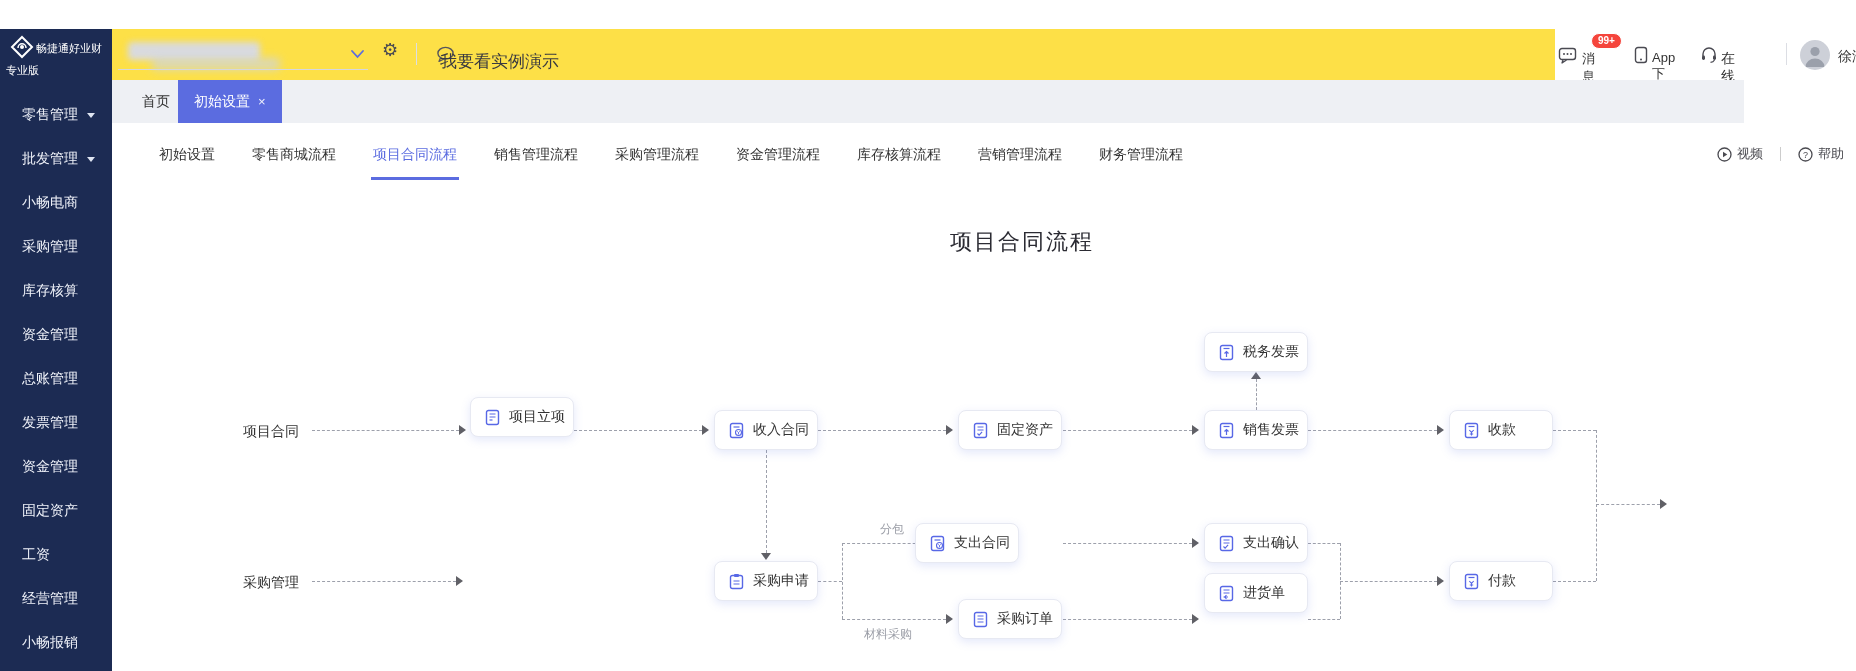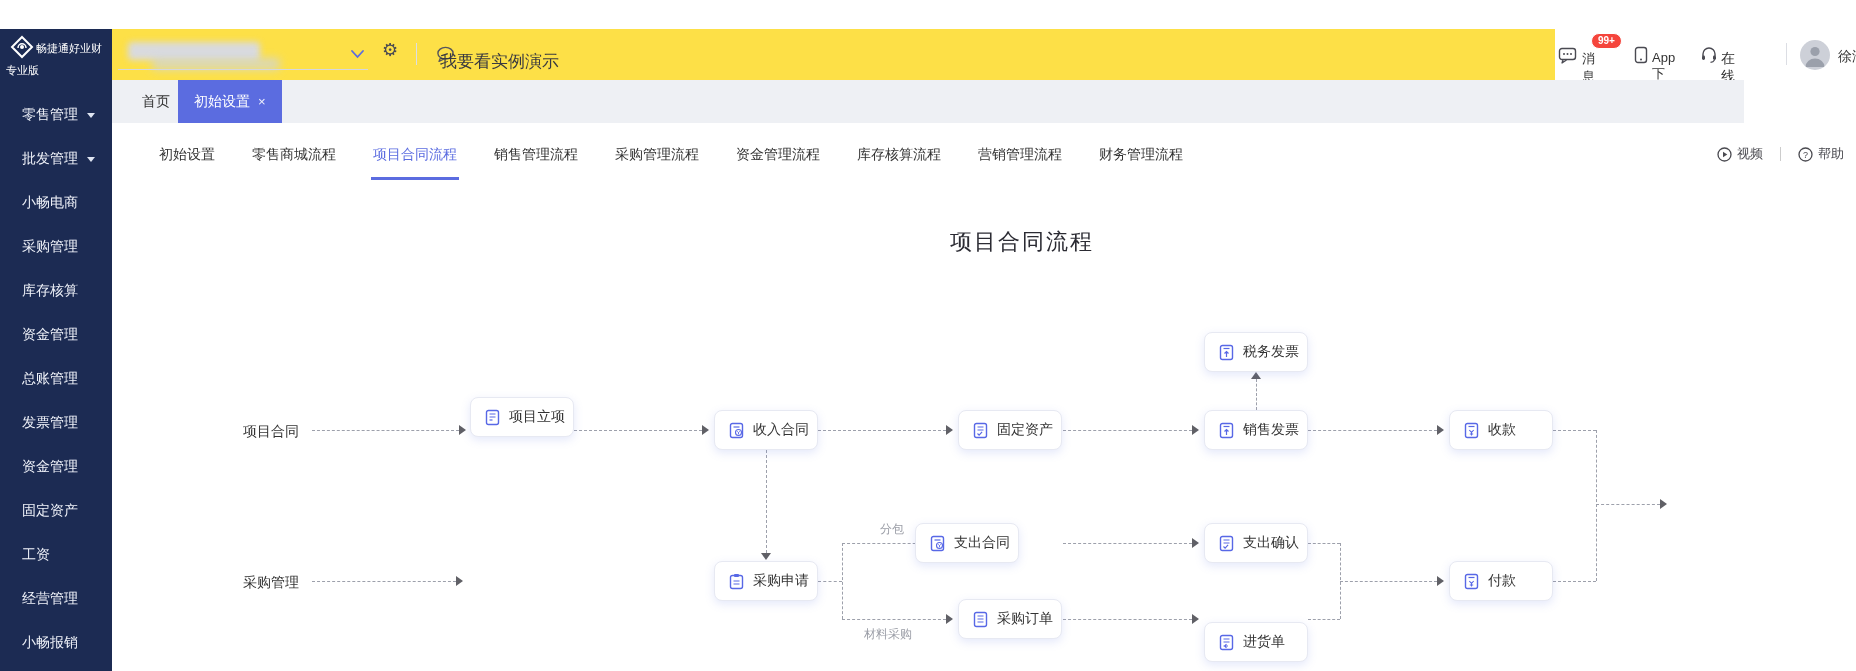--- a/index.html
+++ b/index.html
@@ -335,21 +335,21 @@
         </svg>
       <span>支出确认</span>
     </div>
     <div class="node" style="left:846px;top:476px">
       <svg width="17" height="17" viewBox="0 0 17 17">
           <rect x="2.5" y="1.5" width="12" height="14" rx="2" fill="none" stroke="#5868e6" stroke-width="1.4"></rect>
           <path d="M5.5 5 h6 M5.5 8 h6 M5.5 11 h6" stroke="#5868e6" stroke-width="1.2"></path>
         </svg>
       <span>采购订单</span>
     </div>
-    <div class="node" style="left:1092px;top:499px">
+    <div class="node" style="left:1092px;top:450px">
       <svg width="17" height="17" viewBox="0 0 17 17">
           <rect x="2.5" y="1.5" width="12" height="14" rx="2" fill="none" stroke="#5868e6" stroke-width="1.4"></rect>
           <path d="M5.5 5 h6 M5.5 8 h6" stroke="#5868e6" stroke-width="1.2"></path>
           <path d="M5.5 12 h4.5 M8.5 10.2 l-2 1.8 2 1.8" stroke="#5868e6" stroke-width="1.1" fill="none"></path>
         </svg>
       <span>进货单</span>
     </div>
     <div class="node" style="left:1337px;top:438px">
       <svg width="17" height="17" viewBox="0 0 17 17">
           <rect x="2.5" y="1.5" width="12" height="14" rx="2" fill="none" stroke="#5868e6" stroke-width="1.4"></rect>

